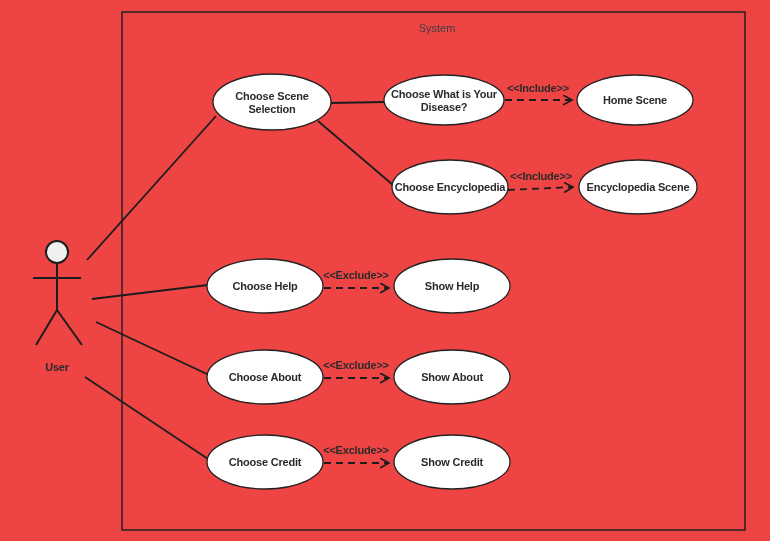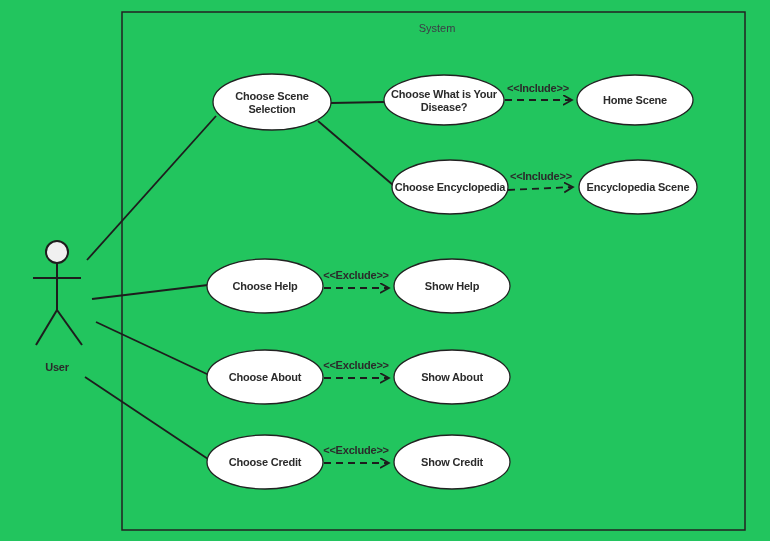--- a/index.html
+++ b/index.html
@@ -1,19 +1,19 @@
 <!DOCTYPE html>
 <html><head>
 <meta charset="utf-8">
 <style>
   html, body { margin:0; padding:0; background:#ffffff; }
   .canvas {
     position:relative;
     width:770px; height:541px;
-    background:#22c55e;
+    background:#ef4444;
     font-family:"Liberation Sans","DejaVu Sans",sans-serif;
     overflow:hidden;
   }
   svg text {
     font-family:"Liberation Sans","DejaVu Sans",sans-serif;
     user-select:none;
   }
   .lbl {
     font-size:11px;
     font-weight:bold;

